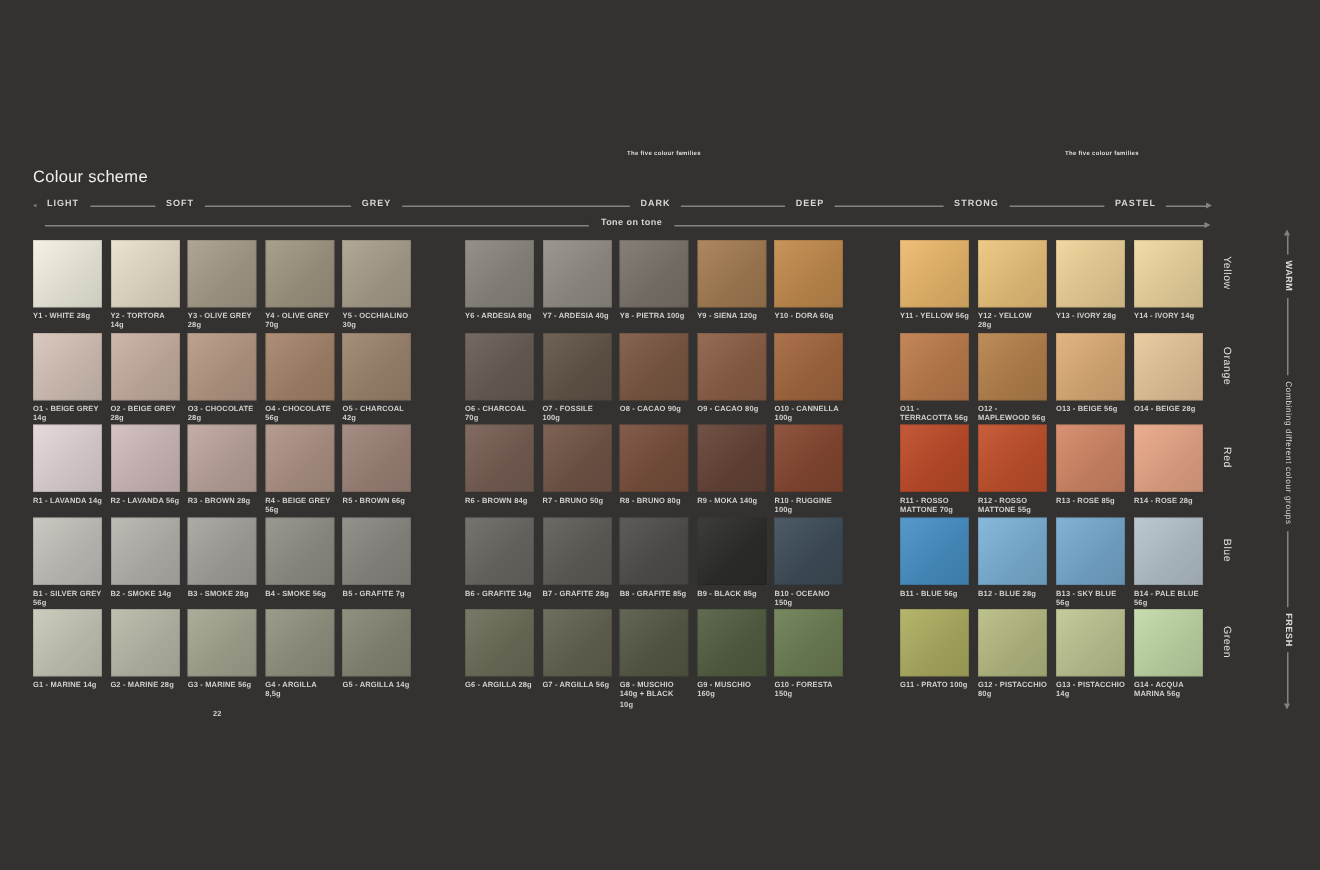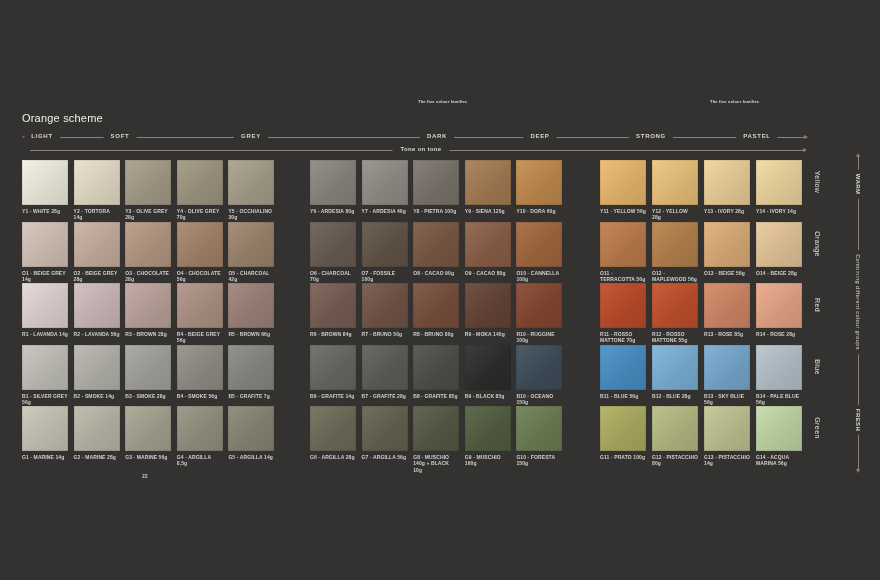--- a/index.html
+++ b/index.html
@@ -61,21 +61,21 @@
   .side-label.combining { left:858px; top:302px; font-size:5.5px; }
   .side-label.fresh { left:858px; top:420px; font-size:6px; font-weight:700; }
 
   .page-number { position:absolute; left:142px; top:473px; font-size:5px; font-weight:700; color:#cfcdc9; }
 </style>
 </head>
 <body>
 
 <div class="page">
 
-  <div class="title">Orange scheme</div>
+  <div class="title">Colour scheme</div>
 
   <div class="caption left">The five colour families</div>
   <div class="caption right">The five colour families</div>
 
   <div class="axis-line"></div>
   <span class="arrow left-a"></span>
   <span class="arrow right-a"></span>
   <span class="axis-label" style="left:42px;">LIGHT</span>
   <span class="axis-label" style="left:120px;">SOFT</span>
   <span class="axis-label" style="left:251px;">GREY</span>

